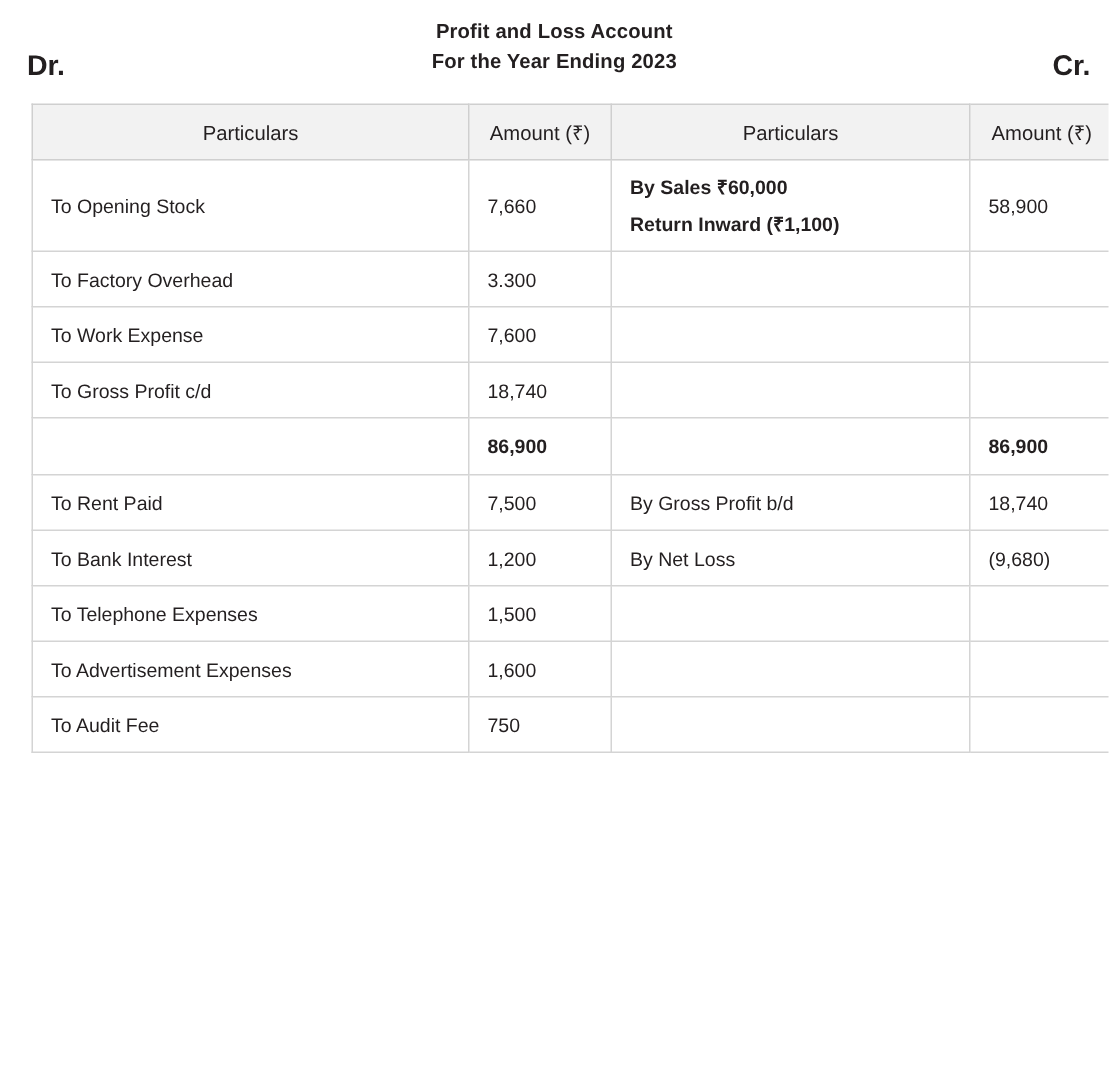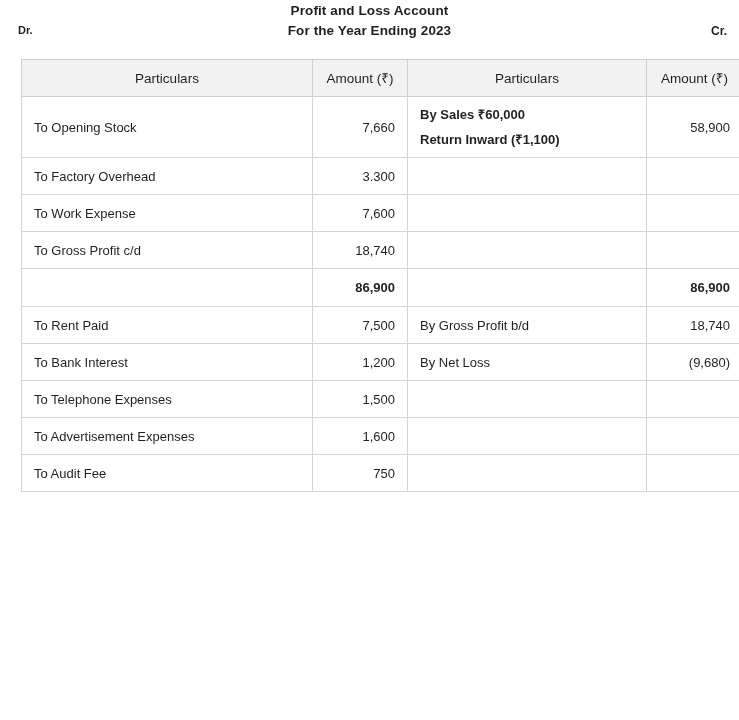--- a/index.html
+++ b/index.html
@@ -20,42 +20,43 @@
     height: 720px;
     box-sizing: border-box;
   }
 
   
   .heading {
     position: relative;
     height: 56px;
     padding-top: 1px;
     box-sizing: border-box;
+    margin-top: 10px;
   }
   .title-block {
     text-align: center;
     line-height: 1.45;
   }
   .title-line {
     font-size: 13.5px;
     font-weight: bold;
     letter-spacing: 0.1px;
   }
   .dr-label {
     position: absolute;
     left: 18px;
     top: 24px;
-    font-size: 11px;
+    font-size: 19px;
     font-weight: bold;
   }
   .cr-label {
     position: absolute;
     right: 12px;
     top: 24px;
-    font-size: 12px;
+    font-size: 19px;
     font-weight: bold;
   }
 
   
   .ledger-wrap {
     position: absolute;
     left: 9px;
     top: 59px;
     width: 721px;
     padding-left: 12px;
@@ -80,21 +81,21 @@
     height: 36px;
     font-size: 13.5px;
     border-color: #cfcfcf;
   }
   col.c-part-l { width: 291px; }
   col.c-amt-l  { width: 95px; }
   col.c-part-r { width: 239px; }
   col.c-amt-r  { width: 96px; }
 
   td.particulars { text-align: left; }
-  td.amount { text-align: right; padding-right: 14px; }
+  td.amount { padding-right: 14px; }
   td.blank { }
 
   tr.r-std td { height: 36px; }
   tr.r-tall td { height: 60px; }
   tr.r-total td { height: 37px; font-weight: bold; }
 
   .two-line {
     line-height: 1.95;
   }
   .two-line span { display: block; font-weight: bold; }

